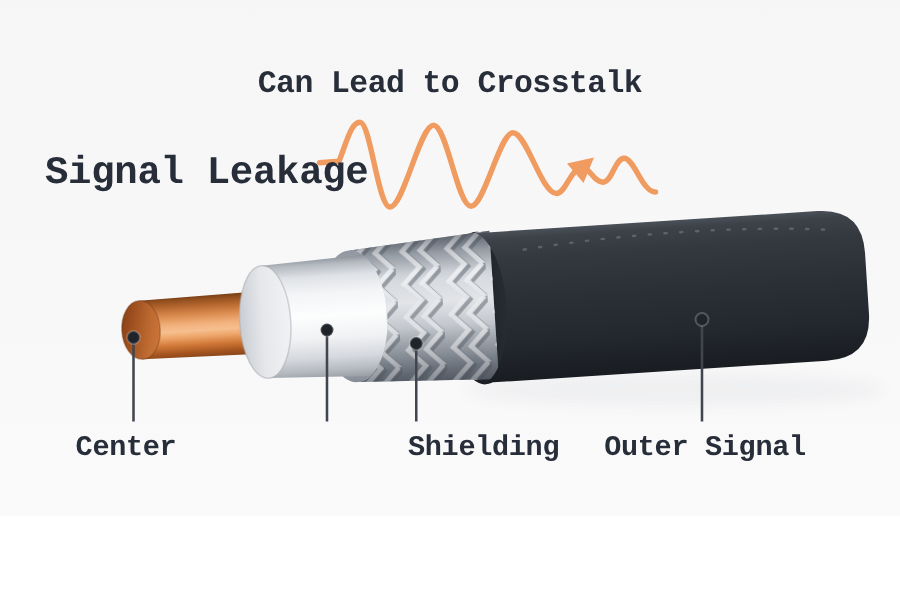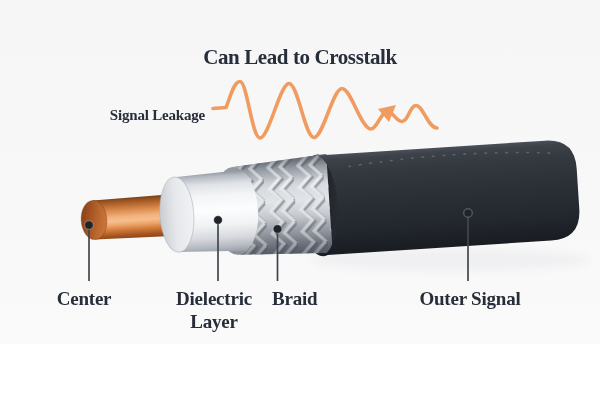--- a/index.html
+++ b/index.html
@@ -1,24 +1,24 @@
 <!DOCTYPE html>
 <html><head>
 <meta charset="utf-8">
 <style>
   html,body{margin:0;padding:0;}
   .stage{
     position:relative;width:600px;height:344px;overflow:hidden;
     background:linear-gradient(180deg,#f6f6f7 0%,#f8f8f9 60%,#fafafb 100%);
-    font-family:Liberation Serif, serif;
+    font-family:Liberation Mono, monospace;
   }
   .stage svg{position:absolute;left:0;top:0;}
   .txt{position:absolute;color:#272e39;font-weight:bold;}
   .title{left:0;top:45px;width:600px;text-align:center;font-size:21px;letter-spacing:-0.4px;}
-  .callout{left:30px;top:102px;width:175px;text-align:right;font-size:15px;line-height:26px;letter-spacing:-0.2px;}
+  .callout{left:30px;top:102px;width:175px;text-align:right;font-size:26px;line-height:26px;letter-spacing:-0.2px;}
   .layer-label{top:287px;font-size:19px;line-height:23px;letter-spacing:-0.2px;}
   .lab-center{left:4px;width:160px;text-align:center;}
   .lab-diel{left:134px;width:160px;text-align:center;}
   .lab-braid{left:272px;width:120px;text-align:left;}
   .lab-jacket{left:390px;width:160px;text-align:center;}
   .txt div{white-space:nowrap;}
 </style>
 </head>
 <body>
 
@@ -180,26 +180,22 @@
   <div class="txt title">Can Lead to Crosstalk</div>
 
   <div class="txt callout">
     <div>Signal Leakage</div>
   </div>
 
   <div class="txt layer-label lab-center">
     <div>Center</div>
   </div>
 
-  <div class="txt layer-label lab-diel">
-    <div>Dielectric</div>
-    <div>Layer</div>
-  </div>
 
   <div class="txt layer-label lab-braid">
-    <div>Braid</div>
+    <div>Shielding</div>
   </div>
 
   <div class="txt layer-label lab-jacket">
     <div>Outer Signal</div>
   </div>
 
 </div>
 
 </body></html>

